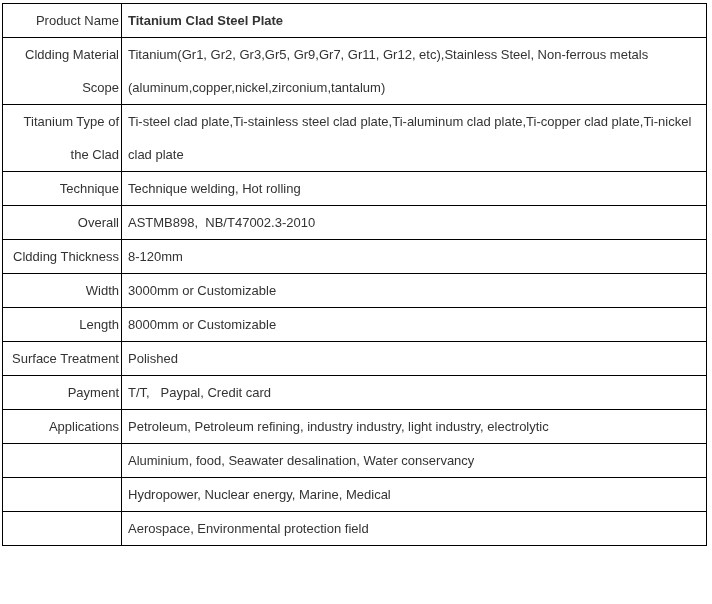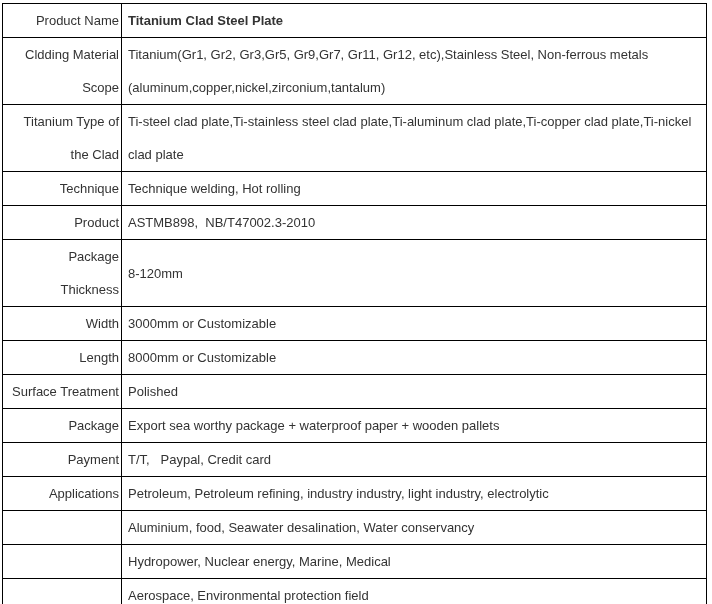--- a/index.html
+++ b/index.html
@@ -67,42 +67,38 @@
   </tr>
         <tr>
     <td class="label-cell">Titanium Type of the Clad</td>
     <td class="value-cell">Ti-steel clad plate,Ti-stainless steel clad plate,Ti-aluminum clad plate,Ti-copper clad plate,Ti-nickel clad plate</td>
   </tr>
         <tr>
     <td class="label-cell">Technique</td>
     <td class="value-cell">Technique welding, Hot rolling</td>
   </tr>
         <tr>
-    <td class="label-cell">Product</td>
+    <td class="label-cell">Overall</td>
     <td class="value-cell">ASTMB898,  NB/T47002.3-2010</td>
   </tr>
         <tr>
-    <td class="label-cell">Package Thickness</td>
+    <td class="label-cell">Cldding Thickness</td>
     <td class="value-cell">8-120mm</td>
   </tr>
         <tr>
     <td class="label-cell">Width</td>
     <td class="value-cell">3000mm or Customizable</td>
   </tr>
         <tr>
     <td class="label-cell">Length</td>
     <td class="value-cell">8000mm or Customizable</td>
   </tr>
         <tr>
     <td class="label-cell">Surface Treatment</td>
     <td class="value-cell">Polished</td>
-  </tr>
-        <tr>
-    <td class="label-cell">Package</td>
-    <td class="value-cell">Export sea worthy package + waterproof paper + wooden pallets</td>
   </tr>
         <tr>
     <td class="label-cell">Payment</td>
     <td class="value-cell">T/T,   Paypal, Credit card</td>
   </tr>
         <tr>
     <td class="label-cell">Applications</td>
     <td class="value-cell">Petroleum, Petroleum refining, industry industry, light industry, electrolytic</td>
   </tr>
         <tr>

